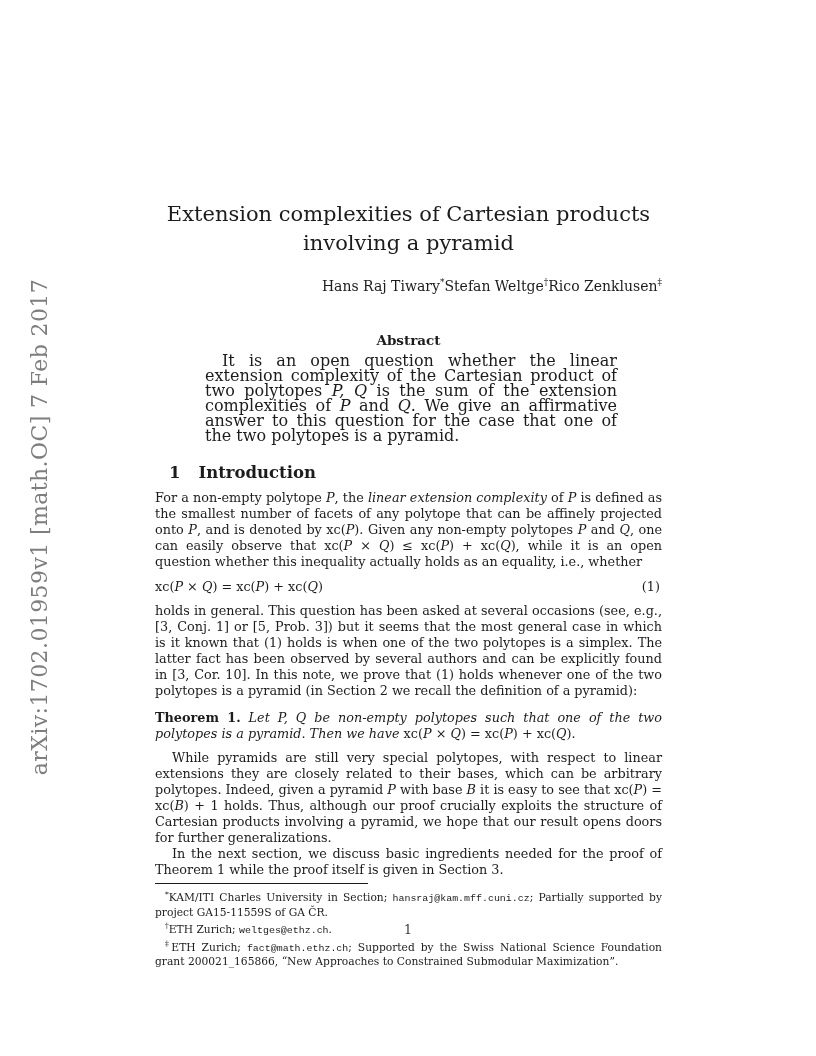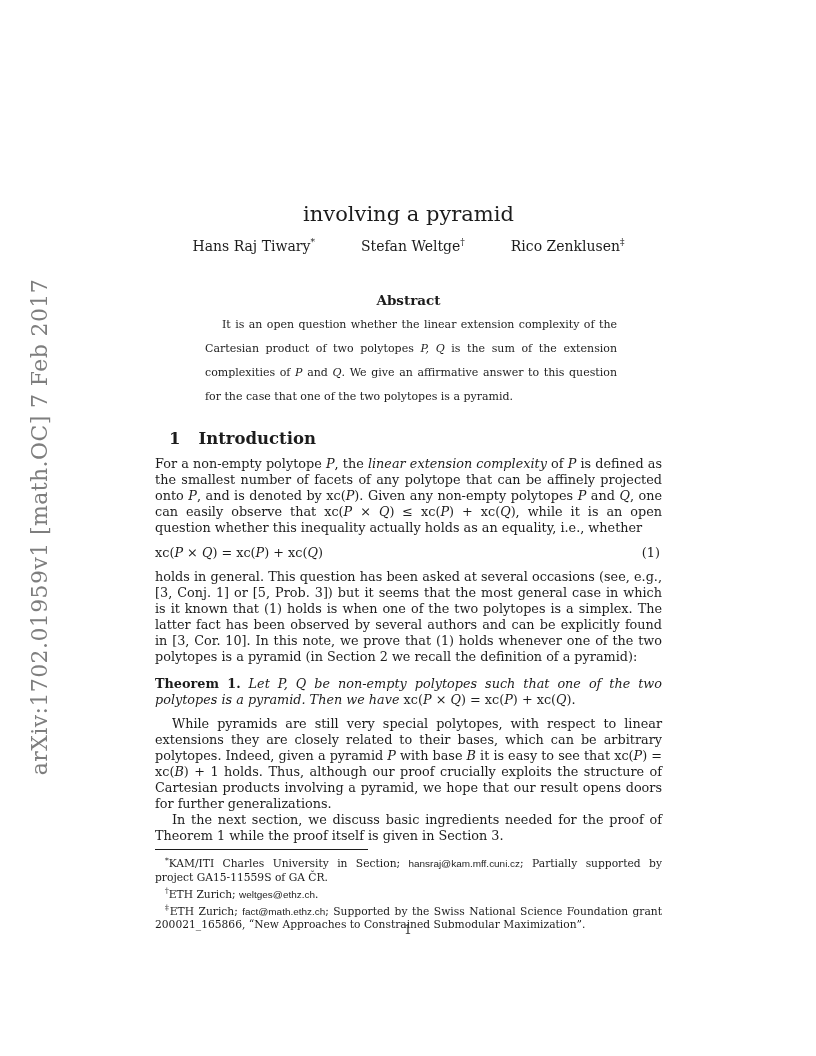--- a/index.html
+++ b/index.html
@@ -27,39 +27,38 @@
     width: 507px;
   }
   .title {
     margin: 0; padding: 0;
     font-size: 21px; font-weight: normal;
     line-height: 29px;
     text-align: center;
   }
   .title .tline { display: block; }
   .authors {
-    margin-top: 4px;
+    margin-top: 15px;
     display: flex;
-    justify-content: center;
-    gap: 46px;
+    justify-content: flex-end;
     font-size: 14px;
     line-height: 18px;
   }
   .authors sup { font-size: 9px; }
   .abstract-heading {
     margin-top: 37px;
     text-align: center;
     font-weight: bold;
     font-size: 13.5px;
     line-height: 17px;
   }
   .abstract-body {
     margin: 4px 45px 16px 50px;
-    font-size: 11px;
-    line-height: 24px;
+    font-size: 16px;
+    line-height: 15px;
     text-align: justify;
     text-indent: 17px;
   }
   .section-heading {
     margin: 19px 0 0 14px; padding: 0;
     font-size: 16.5px;
     line-height: 22px;
     font-weight: bold;
   }
   .section-heading .sec-num { margin-right: 18px; }
@@ -91,39 +90,40 @@
   }
   .fn {
     margin: 0;
     font-size: 10.7px;
     line-height: 13.4px;
     text-align: justify;
     text-indent: 10px;
   }
   .fn sup { font-size: 7.5px; }
   .r-i { font-style: italic; }
-  .r-m { font-family: Liberation Sans, sans-serif; font-size: 0.93em; }
+  .r-m { font-family: Liberation Mono, monospace; font-size: 0.93em; }
   .page-number {
     position: absolute;
     left: 0; right: 0; top: 922px;
     text-align: center;
     font-size: 12.5px;
     color: #3a3a3a;
   }
 </style>
 </head>
 <body>
 
 <div class="page">
 
   <div class="arxiv-watermark">arXiv:1702.01959v1  [math.OC]  7 Feb 2017</div>
 
   <main class="content">
 
     <h1 class="title">
+      <span class="tline">Extension complexities of Cartesian products</span>
       <span class="tline">involving a pyramid</span>
     </h1>
 
     <div class="authors">
       <span class="author"><span>Hans Raj Tiwary</span><sup>*</sup></span>
       <span class="author"><span>Stefan Weltge</span><sup>†</sup></span>
       <span class="author"><span>Rico Zenklusen</span><sup>‡</sup></span>
     </div>
 
     <div class="abstract-heading">Abstract</div>

